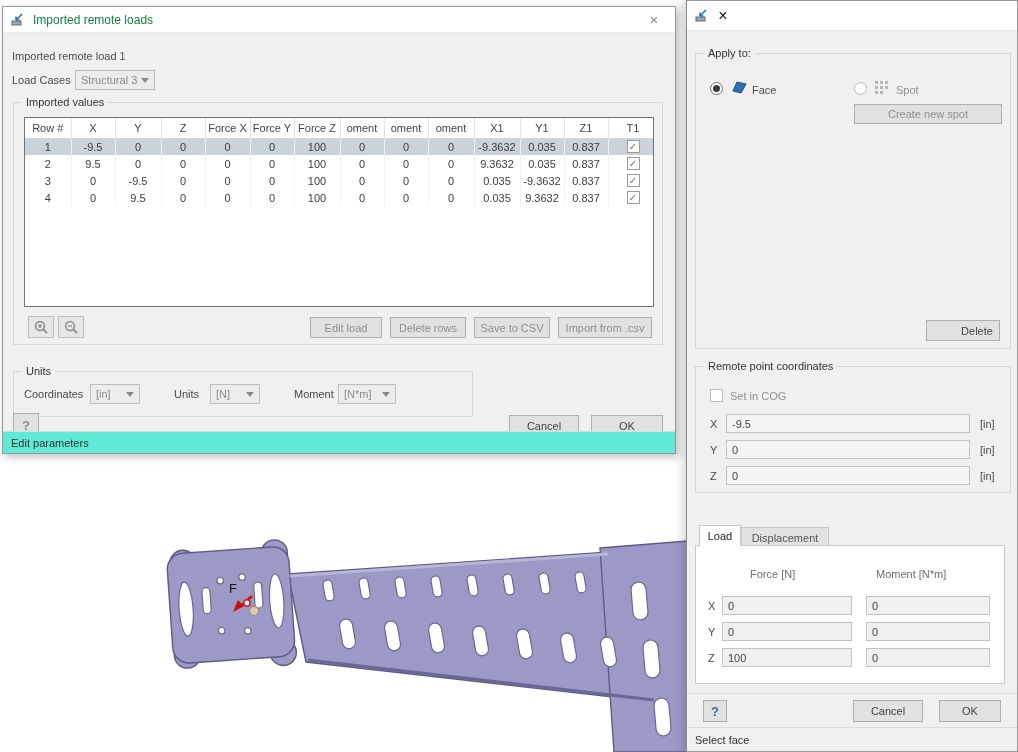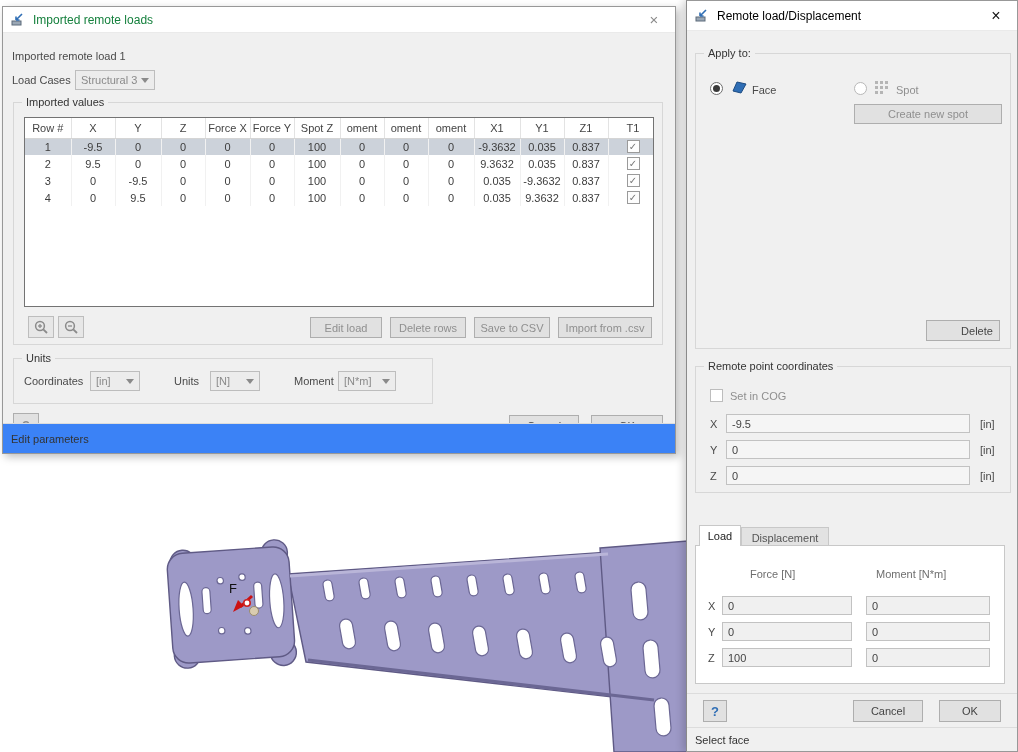--- a/index.html
+++ b/index.html
@@ -32,21 +32,21 @@
   .lbl.dim { color:#8f8f8f; }
 
   .radio { position:absolute; width:13px; height:13px; border:1px solid #6e6e6e; border-radius:50%; background:#fff; }
   .radio.on::after { content:""; position:absolute; inset:2px; border-radius:50%; background:#3a3a3a; }
   .radio.disabled { border-color:#b8b8b8; }
 
   .checkbox { position:absolute; width:13px; height:13px; border:1px solid #9a9a9a; background:#fff; }
 
   .helpbtn { position:absolute; background:#e1e1e1; border:1px solid #aeaeae; display:flex; align-items:center; justify-content:center; font-weight:bold; }
 
-  .statusbar { position:absolute; left:0; right:0; bottom:0; height:30px; border-top:1px solid #dcdcdc; display:flex; align-items:center; padding:0 8px; color:#333; background:#3b82f6; }
+  .statusbar { position:absolute; left:0; right:0; bottom:0; height:22px; border-top:1px solid #dcdcdc; display:flex; align-items:center; padding:0 8px; color:#333; background:#5eead4; }
 
   
   .dlg-left { left:2px; top:6px; width:674px; height:448px; }
 
   .tblwrap { position:absolute; left:10px; top:14px; width:630px; height:190px; background:#fff; border:1px solid #737373; overflow:hidden; }
   table.grid { border-collapse:collapse; table-layout:fixed; width:100%; font-size:11px; color:#3d3d3d; }
   table.grid th { font-weight:normal; height:20px; border-right:1px solid #e3e3e3; border-bottom:1px solid #d5d5d5; background:#fff; color:#444; overflow:hidden; white-space:nowrap; }
   table.grid td { height:17px; text-align:center; border-right:1px solid #f1f1f1; overflow:hidden; white-space:nowrap; }
   tr.selected td { background:#ccd2da; }
   .cellcheck { width:13px; height:13px; border:1px solid #9a9a9a; background:#fdfdfd; margin:0 auto; font-size:10px; line-height:11px; color:#767676; text-align:center; }
@@ -175,21 +175,21 @@
             <col style="width:50px">
         </colgroup>
         <thead>
           <tr>
             <th>Row #</th>
             <th>X</th>
             <th>Y</th>
             <th>Z</th>
             <th>Force X</th>
             <th>Force Y</th>
-            <th>Spot Z</th>
+            <th>Force Z</th>
             <th>oment</th>
             <th>oment</th>
             <th>oment</th>
             <th>X1</th>
             <th>Y1</th>
             <th>Z1</th>
             <th>T1</th>
           </tr>
         </thead>
         <tbody>
@@ -284,21 +284,21 @@
         <line x1="4" y1="6" x2="8" y2="6" stroke="#8a8a8a" stroke-width="1.3"></line>
       </svg>
     </div>
 
     <div class="btn dim" style="right:280px; top:214px; width:72px; height:21px;">Edit load</div>
     <div class="btn dim" style="right:196px; top:214px; width:76px; height:21px;">Delete rows</div>
     <div class="btn dim" style="right:112px; top:214px; width:76px; height:21px;">Save to CSV</div>
     <div class="btn dim" style="right:10px; top:214px; width:94px; height:21px;">Import from .csv</div>
   </div>
 
-  <div class="group" style="left:10px; top:351px; width:420px; height:46px;">
+  <div class="group" style="left:10px; top:364px; width:460px; height:46px;">
     <span class="group-label">Units</span>
     <div class="lbl" style="left:10px; top:16px;">Coordinates</div>
     <div class="dd" style="left:76px; top:12px; width:50px; height:20px;">
       <span>[in]</span>
       <span class="dd-arrow"></span>
     </div>
     <div class="lbl" style="left:160px; top:16px;">Units</div>
     <div class="dd" style="left:196px; top:12px; width:50px; height:20px;">
       <span>[N]</span>
       <span class="dd-arrow"></span>
@@ -318,21 +318,20 @@
     <span>Edit parameters</span>
   </div>
 </div>
 
 <div class="dialog dlg-right">
   <div class="titlebar" style="height:30px;">
     <svg width="15" height="15" viewBox="0 0 15 15">
       <rect x="1" y="9" width="9" height="4" fill="#9aa7b5" stroke="#5d6b7a" stroke-width="1"></rect>
       <path d="M11,2 L5,8 M5,8 L5,4.5 M5,8 L8.5,8" stroke="#2f6eb5" stroke-width="1.6" fill="none"></path>
     </svg>
-    <span class="title" style="color:#000;">Remote load/Displacement</span>
     <span class="close" style="color:#111; font-size:16px;">×</span>
   </div>
 
   <div class="group" style="left:8px; top:52px; width:316px; height:296px;">
     <span class="group-label">Apply to:</span>
 
     <div class="radio on" style="left:14px; top:28px;"></div>
     <svg style="position:absolute; left:34px; top:24px;" width="18" height="18" viewBox="0 0 18 18">
       <polygon points="3,13 7,4 16,6 11,15" fill="#2f6eb5" stroke="#1d4b82" stroke-width="1"></polygon>
     </svg>

